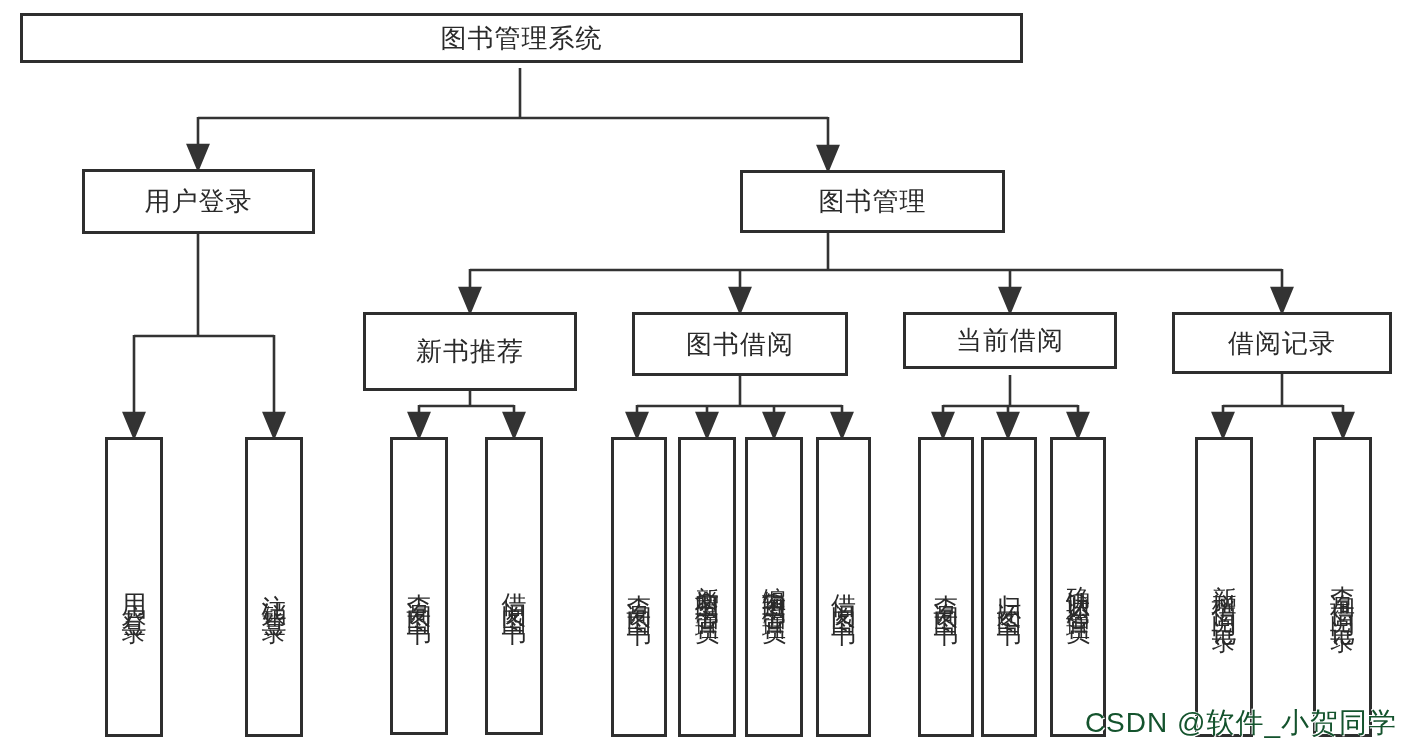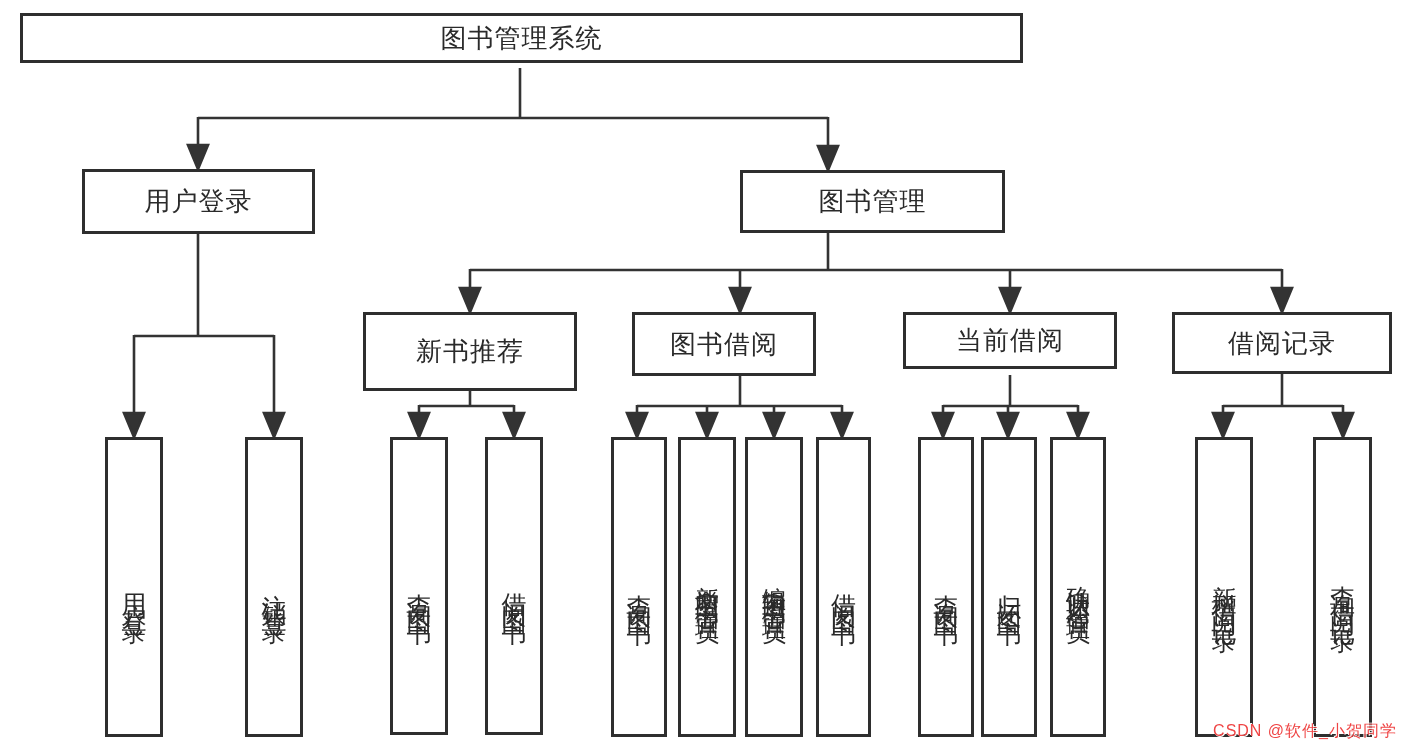--- a/index.html
+++ b/index.html
@@ -13,29 +13,29 @@
     border:3px solid #2e2e2e;display:flex;align-items:center;justify-content:center;
   }
   .hbox{font-size:26px;letter-spacing:1px;white-space:nowrap;}
   .vbox span{
     writing-mode:vertical-rl;text-orientation:mixed;
     font-size:25px;line-height:1;letter-spacing:9px;margin-top:9px;
   }
   .vbox.dense span{letter-spacing:5px;margin-top:5px;font-size:24px;}
   .watermark{
     position:absolute;right:8px;bottom:5px;z-index:5;
-    font-size:16px;color:#ef4444;letter-spacing:1px;white-space:nowrap;
+    font-size:28px;color:#14532d;letter-spacing:1px;white-space:nowrap;
     text-shadow:1px 1px 0 #ffffff,-1px -1px 0 #ffffff;
   }
   
   #n-root{left:20px;top:13px;width:1003px;height:50px;}
   #n-userlogin{left:82px;top:169px;width:233px;height:65px;}
   #n-bookmgmt{left:712px;top:170px;width:265px;height:63px;margin-left:28px;}
   #n-recommend{left:363px;top:312px;width:214px;height:79px;}
-  #n-borrowing{left:632px;top:312px;width:184px;height:64px;}
+  #n-borrowing{left:632px;top:312px;width:216px;height:64px;}
   #n-current{left:903px;top:312px;width:214px;height:57px;}
   #n-records{left:1172px;top:312px;width:220px;height:62px;}
   #l1{left:105px;top:437px;width:58px;height:300px;}
   #l2{left:245px;top:437px;width:58px;height:300px;}
   #l3{left:390px;top:437px;width:58px;height:298px;}
   #l4{left:485px;top:437px;width:58px;height:298px;}
   #l5{left:611px;top:437px;width:56px;height:300px;}
   #l6{left:678px;top:437px;width:58px;height:300px;}
   #l7{left:745px;top:437px;width:58px;height:300px;}
   #l8{left:816px;top:437px;width:55px;height:300px;}

